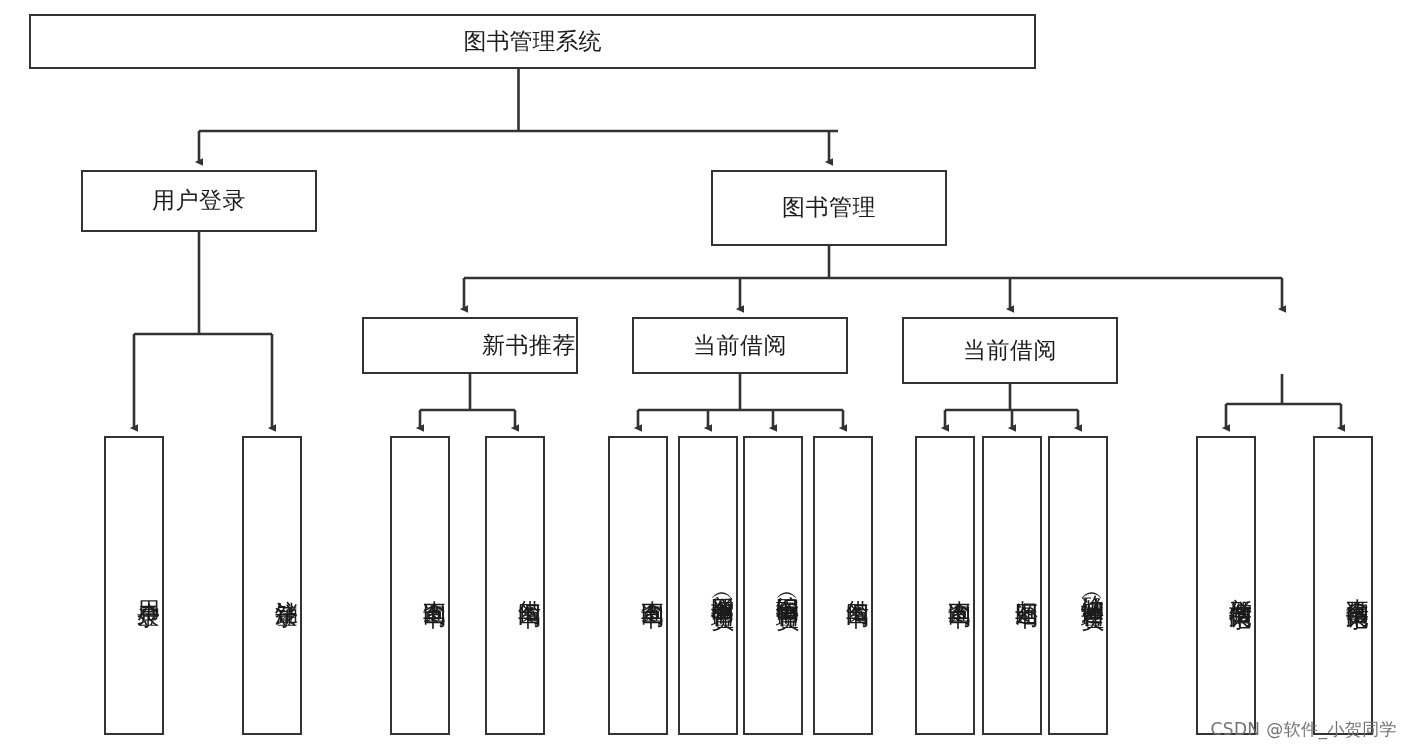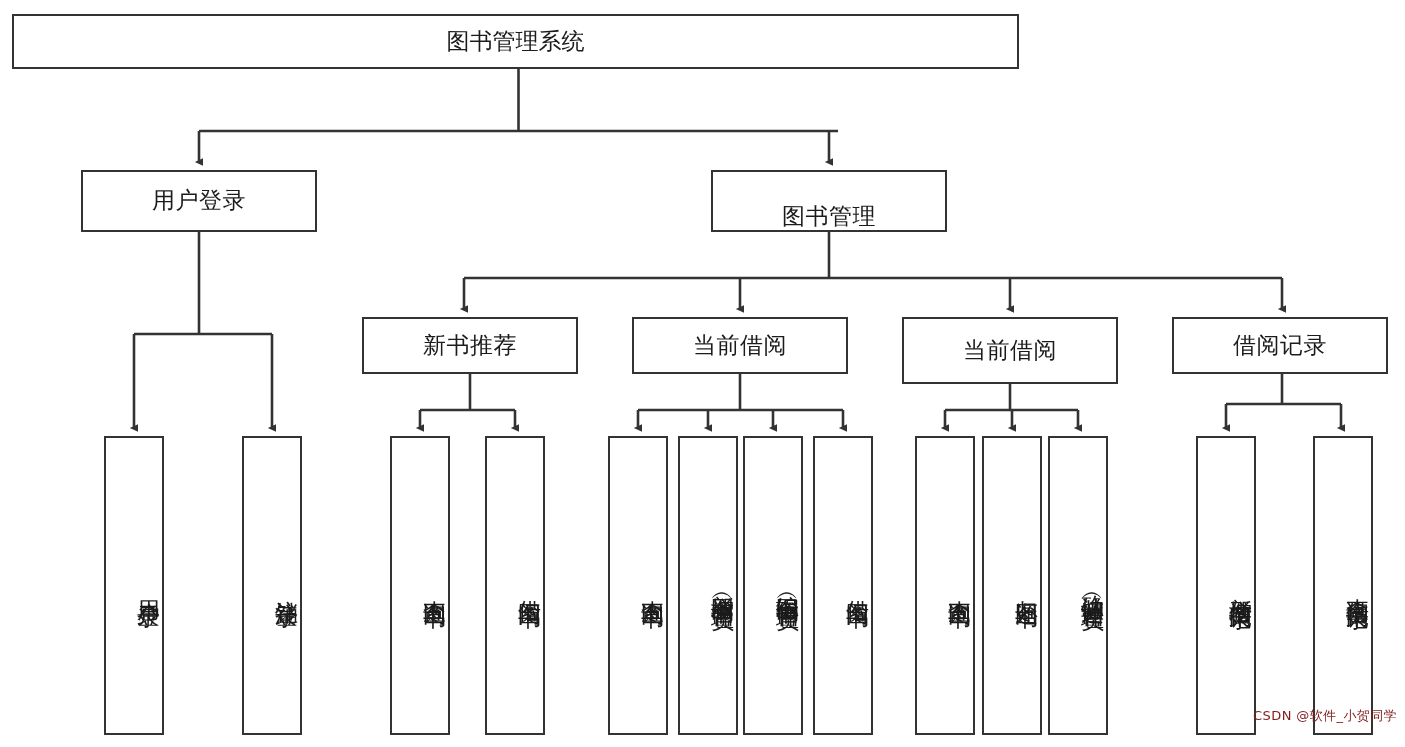--- a/index.html
+++ b/index.html
@@ -58,23 +58,23 @@
     writing-mode: vertical-rl;
     text-orientation: upright;
     white-space: nowrap;
   }
   .hlabel {
     white-space: nowrap;
   }
   #watermark {
     position: absolute;
     right: 8px;
-    bottom: 22px;
-    font-size: 13px;
-    color: #7f1d1d;
+    bottom: 6px;
+    font-size: 17px;
+    color: #737373;
     letter-spacing: 0.4px;
     white-space: nowrap;
     font-family: "DejaVu Sans", "Liberation Sans", sans-serif;
   }
 </style>
 </head>
 <body>
 
 <div id="diagram-root">
 
@@ -121,42 +121,39 @@
       <path d="M1012,410 L1012,428" marker-end="url(#arrowhead)"></path>
       <path d="M1078,410 L1078,428" marker-end="url(#arrowhead)"></path>
 
       <path d="M1282,374 L1282,404"></path>
       <path d="M1226,404 L1341,404"></path>
       <path d="M1226,404 L1226,428" marker-end="url(#arrowhead)"></path>
       <path d="M1341,404 L1341,428" marker-end="url(#arrowhead)"></path>
     </g>
   </svg>
 
-  <div class="node node-root" style="left:12px; top:14px; width:1007px; height:55px;">
+  <div class="node node-root" style="left:29px; top:14px; width:1007px; height:55px;">
     <span class="hlabel">图书管理系统</span>
   </div>
 
   <div class="node node-h" style="left:81px; top:170px; width:236px; height:62px;">
     <span class="hlabel">用户登录</span>
   </div>
-  <div class="node node-h" style="left:711px; top:170px; width:236px; height:62px;align-items:flex-end;">
+  <div class="node node-h" style="left:711px; top:170px; width:236px; height:76px;">
     <span class="hlabel">图书管理</span>
   </div>
 
-  <div class="node node-h" style="left:362px; top:317px; width:216px; height:57px;">
+  <div class="node node-h" style="left:362px; top:317px; width:216px; height:57px;justify-content:flex-end;">
     <span class="hlabel">新书推荐</span>
   </div>
   <div class="node node-h" style="left:632px; top:317px; width:216px; height:57px;">
     <span class="hlabel">当前借阅</span>
   </div>
   <div class="node node-h" style="left:902px; top:317px; width:216px; height:67px;">
     <span class="hlabel">当前借阅</span>
-  </div>
-  <div class="node node-h" style="left:1172px; top:317px; width:216px; height:57px;">
-    <span class="hlabel">借阅记录</span>
   </div>
 
   <div class="node node-v" style="left:104px; top:436px; width:60px; height:299px;">
     <span class="vlabel">用户登录</span>
   </div>
   <div class="node node-v" style="left:242px; top:436px; width:60px; height:299px;">
     <span class="vlabel">注销登录</span>
   </div>
   <div class="node node-v" style="left:390px; top:436px; width:60px; height:299px;">
     <span class="vlabel">查询图书</span>

